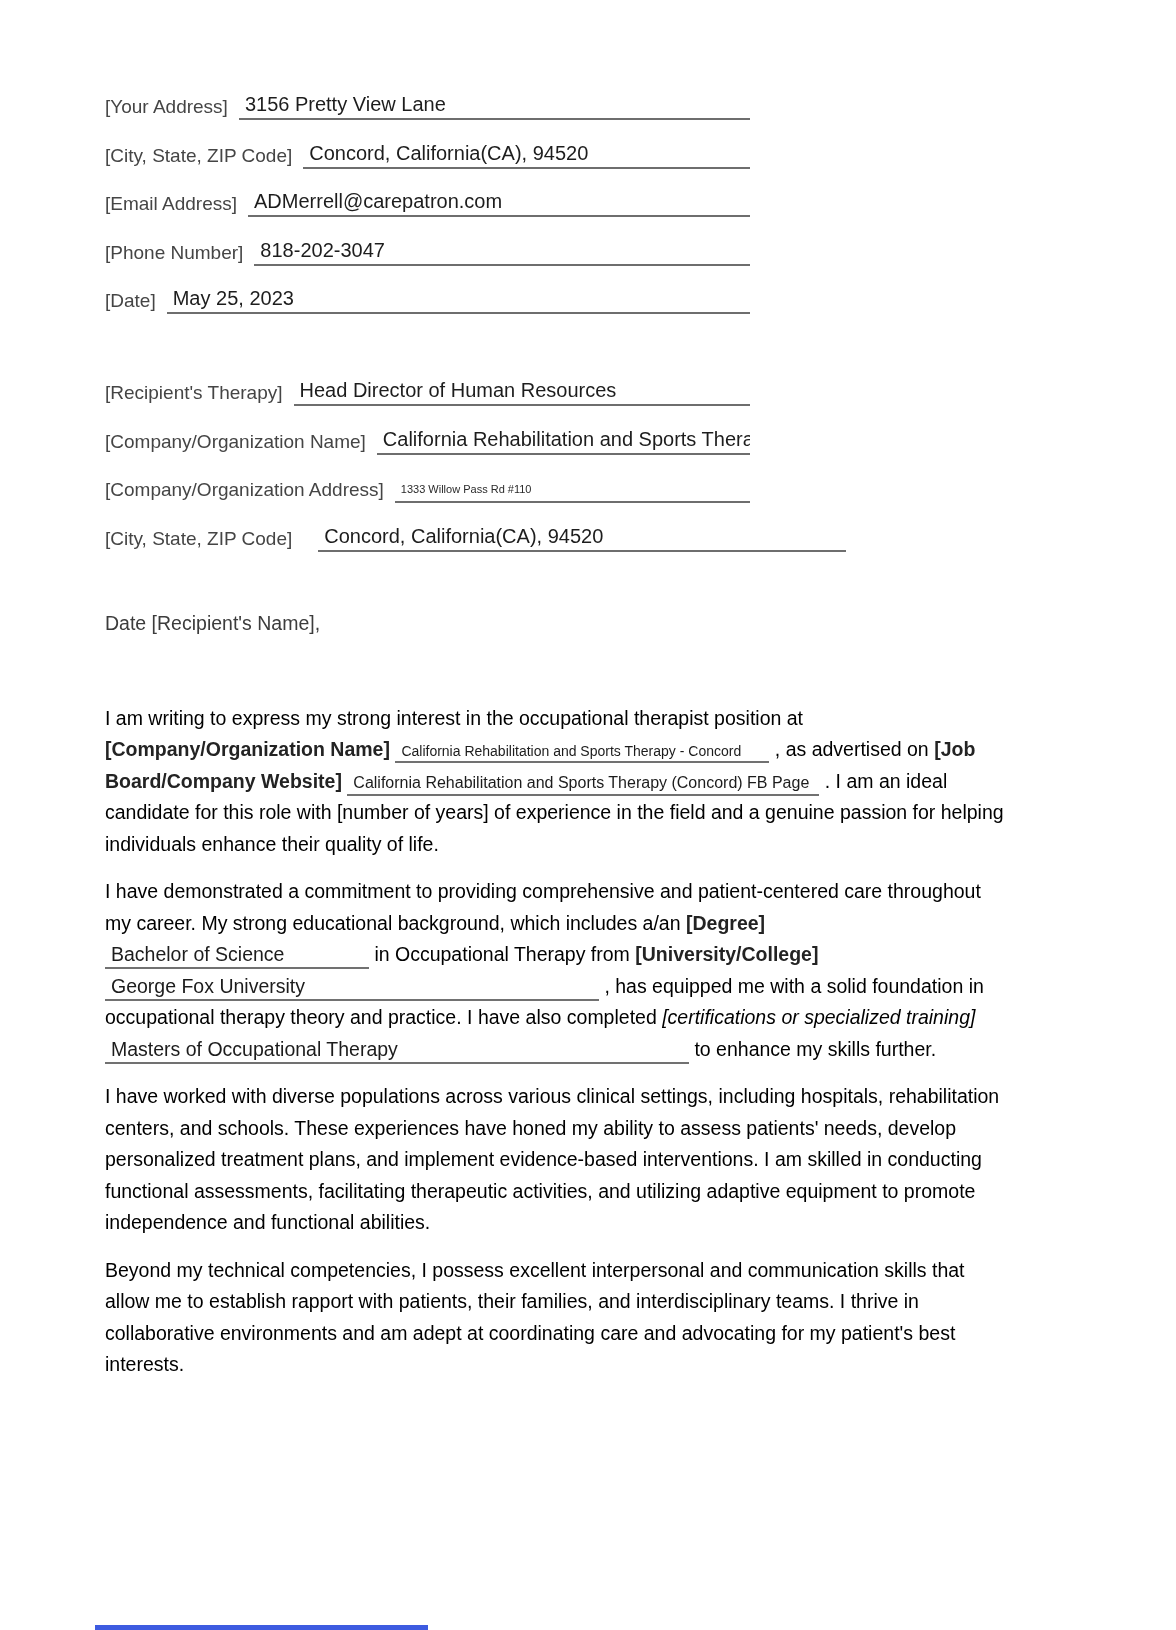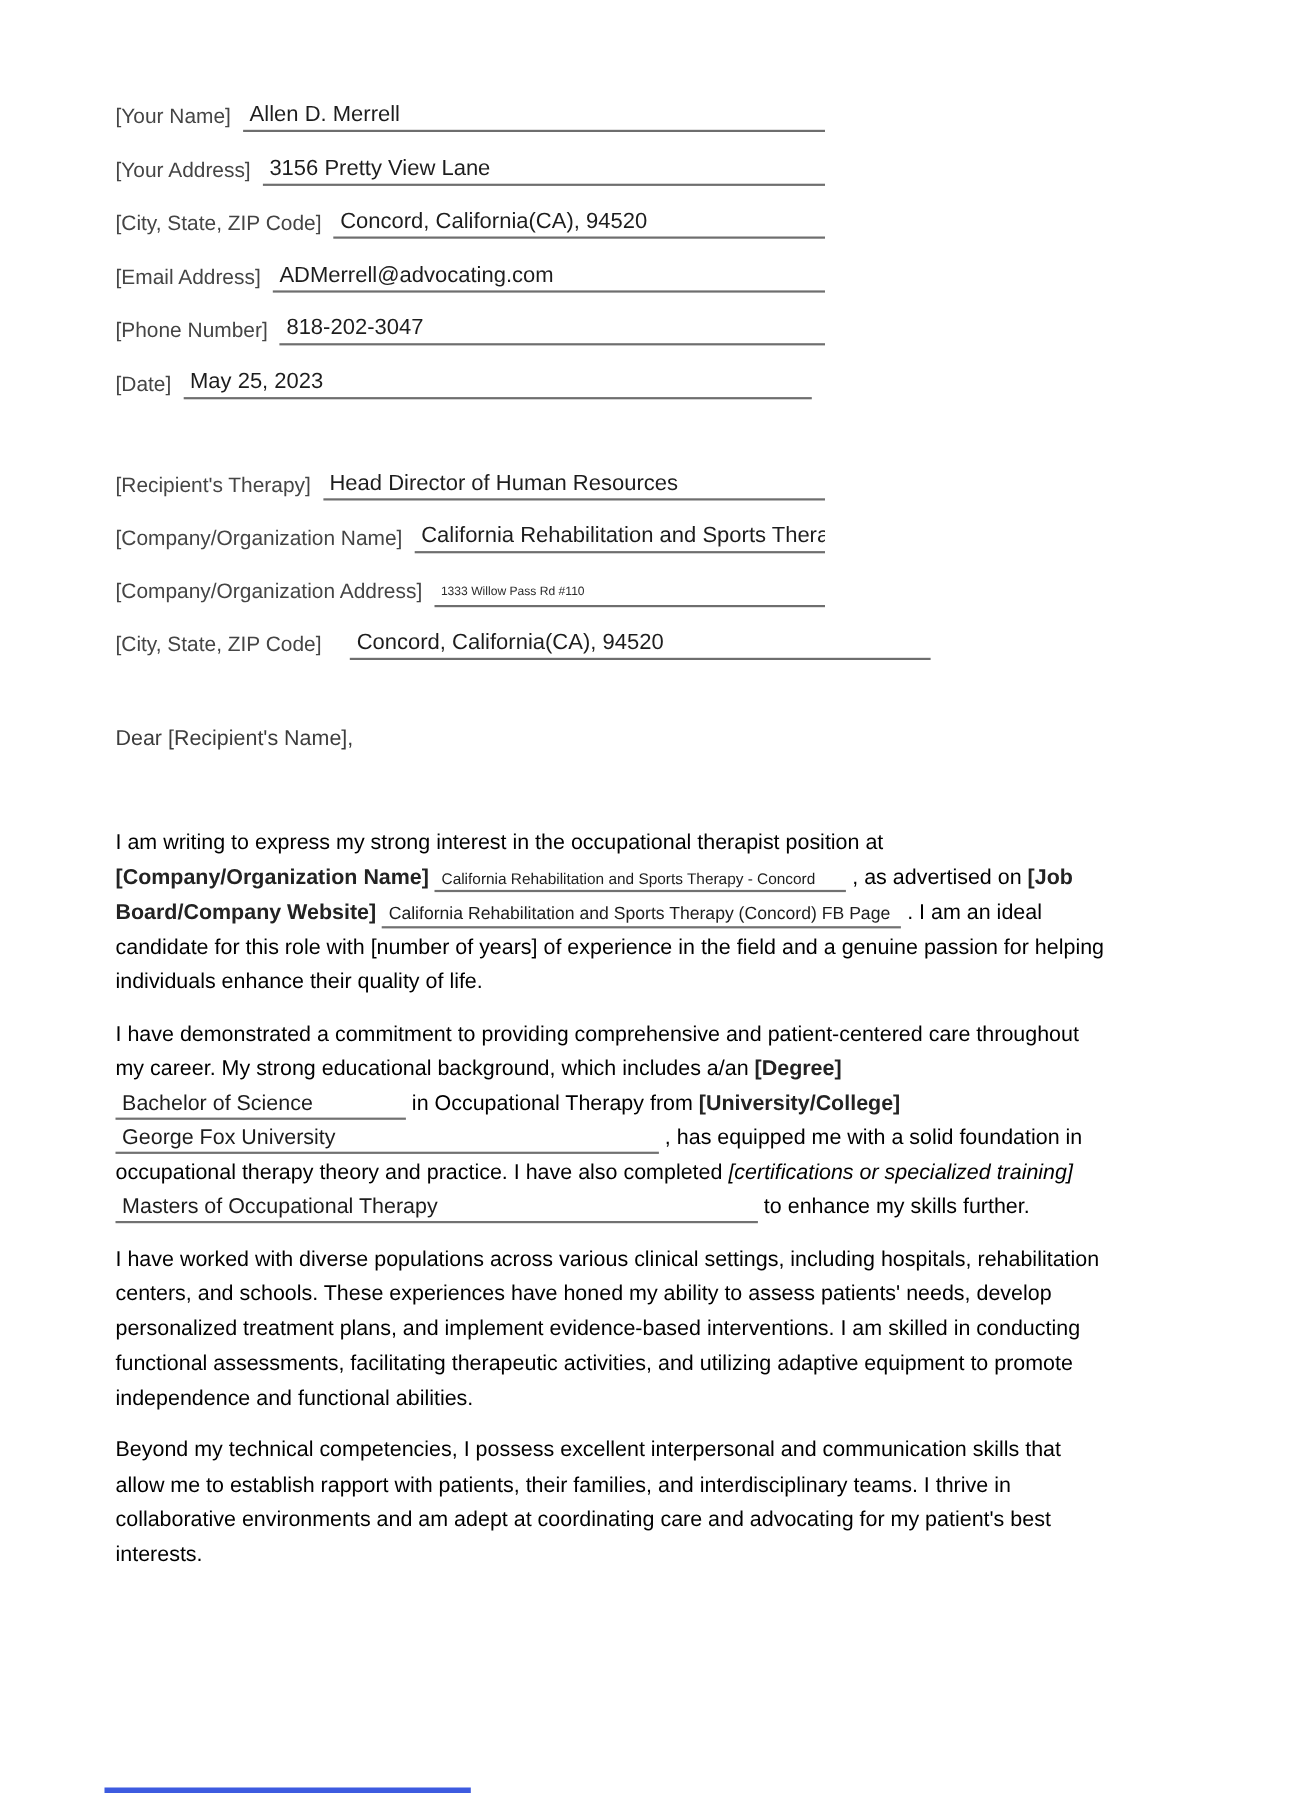--- a/index.html
+++ b/index.html
@@ -83,34 +83,30 @@
     width:333px;height:5px;
   }
 </style>
 </head>
 <body style="background: rgb(255, 255, 255);">
 
 <div class="letter">
 
   <div class="field-block" id="sender-fields">
       <div class="field-row">
-        <span class="field-label">[Your Name]</span>
-        <span class="field-value">Allen D. Merrell</span>
-      </div>
-      <div class="field-row">
         <span class="field-label">[Your Address]</span>
         <span class="field-value">3156 Pretty View Lane</span>
       </div>
       <div class="field-row">
         <span class="field-label">[City, State, ZIP Code]</span>
         <span class="field-value">Concord, California(CA), 94520</span>
       </div>
       <div class="field-row">
         <span class="field-label">[Email Address]</span>
-        <span class="field-value">ADMerrell@advocating.com</span>
+        <span class="field-value">ADMerrell@carepatron.com</span>
       </div>
       <div class="field-row">
         <span class="field-label">[Phone Number]</span>
         <span class="field-value">818-202-3047</span>
       </div>
       <div class="field-row">
         <span class="field-label">[Date]</span>
         <span class="field-value">May 25, 2023</span>
       </div>
     </div>
@@ -127,21 +123,21 @@
       <div class="field-row">
         <span class="field-label">[Company/Organization Address]</span>
         <span class="field-value">1333 Willow Pass Rd #110</span>
       </div>
       <div class="field-row">
         <span class="field-label">[City, State, ZIP Code]</span>
         <span class="field-value">Concord, California(CA), 94520</span>
       </div>
     </div>
 
-  <p class="salutation">Dear [Recipient's Name],</p>
+  <p class="salutation">Date [Recipient's Name],</p>
 
   <div class="body-text" id="letter-body">
       <p><span class="seg">I am writing to express my strong interest in the occupational therapist position at </span><span class="seg b">[Company/Organization Name]</span><span class="seg"> </span><span class="fill sm f-org">California Rehabilitation and Sports Therapy - Concord</span><span class="seg"> , as advertised on </span><span class="seg b">[Job Board/Company Website]</span><span class="seg"> </span><span class="fill xs f-board">California Rehabilitation and Sports Therapy (Concord) FB Page</span><span class="seg"> . I am an ideal candidate for this role with [number of years] of experience in the field and a genuine passion for helping individuals enhance their quality of life.</span></p>
       <p><span class="seg">I have demonstrated a commitment to providing comprehensive and patient-centered care throughout my career. My strong educational background, which includes a/an </span><span class="seg b">[Degree]</span><span class="seg"> </span><span class="fill  f-degree">Bachelor of Science</span><span class="seg"> in Occupational Therapy from </span><span class="seg b">[University/College]</span><span class="seg"> </span><span class="fill  f-univ">George Fox University</span><span class="seg"> , has equipped me with a solid foundation in occupational therapy theory and practice. I have also completed </span><span class="seg i">[certifications or specialized training]</span><span class="seg"> </span><span class="fill  f-cert">Masters of Occupational Therapy</span><span class="seg"> to enhance my skills further.</span></p>
       <p><span class="seg">I have worked with diverse populations across various clinical settings, including hospitals, rehabilitation centers, and schools. These experiences have honed my ability to assess patients' needs, develop personalized treatment plans, and implement evidence-based interventions. I am skilled in conducting functional assessments, facilitating therapeutic activities, and utilizing adaptive equipment to promote independence and functional abilities.</span></p>
       <p><span class="seg">Beyond my technical competencies, I possess excellent interpersonal and communication skills that allow me to establish rapport with patients, their families, and interdisciplinary teams. I thrive in collaborative environments and am adept at coordinating care and advocating for my patient's best interests.</span></p>
     </div>
 
 </div>
 

